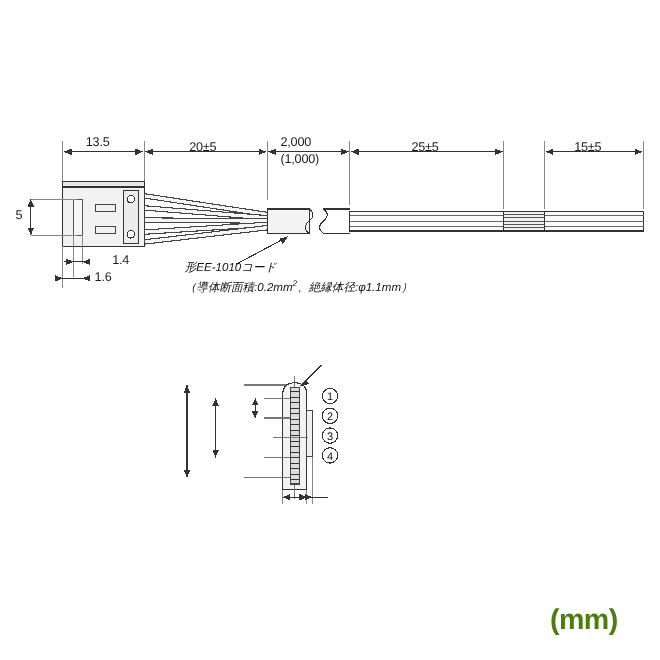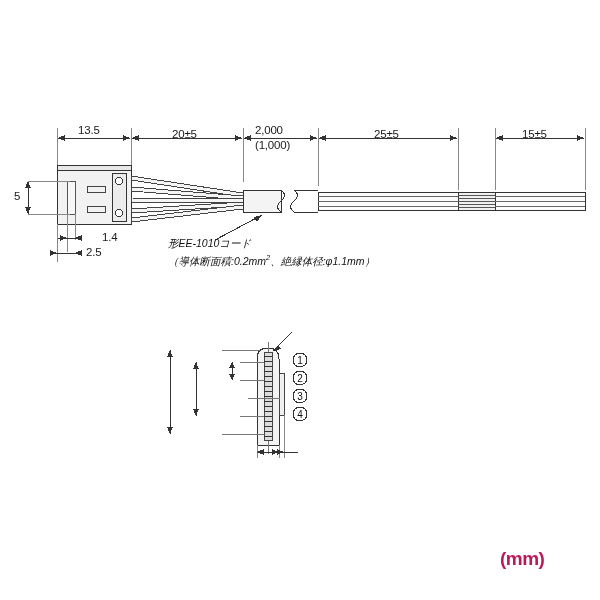--- a/index.html
+++ b/index.html
@@ -60,23 +60,23 @@
     background: #d5dce6;
     border-right: 1px solid #9aa4b0;
     font-size: 13px;
   }
   table.terminal td.c3 {
     width: 40px;
     background: #ffffff;
     font-size: 14px;
   }
   .mmlabel {
-    font-size: 19px;
+    font-size: 26px;
     font-weight: bold;
-    color: #be185d;
+    color: #4d7c0f;
     letter-spacing: -0.5px;
   }
   svg { display: block; }
 </style>
 </head>
 <body>
 
 <div id="root">
 
   <div class="abs" style="left:0; top:0; width:600px; height:310px;">
@@ -198,21 +198,21 @@
     <div class="abs" style="left:374px; top:124px;">
       <span class="dimtxt">25</span><span class="dimtxt tol">±5</span>
     </div>
 
     <div class="abs" style="left:522px; top:124px;">
       <span class="dimtxt">15</span><span class="dimtxt tol">±5</span>
     </div>
 
     <div class="abs dimtxt" style="left:14px; top:190px;">5</div>
     <div class="abs dimtxt" style="left:86px; top:231px;margin-left:16px;">1.4</div>
-    <div class="abs dimtxt" style="left:86px; top:246px;">2.5</div>
+    <div class="abs dimtxt" style="left:86px; top:246px;">1.6</div>
 
     <div class="abs" style="left:168px; top:237px;">
       <div class="notetxt">形EE-1010コード</div>
       <div class="notetxt"><span>（導体断面積:0.2mm</span><sup>2</sup><span>、絶縁体径:φ1.1mm）</span></div>
     </div>
   </div>
 
   <div class="abs" style="left:140px; top:318px; width:200px; height:160px;">
 
     <svg width="200" height="160" viewBox="0 0 200 160">

